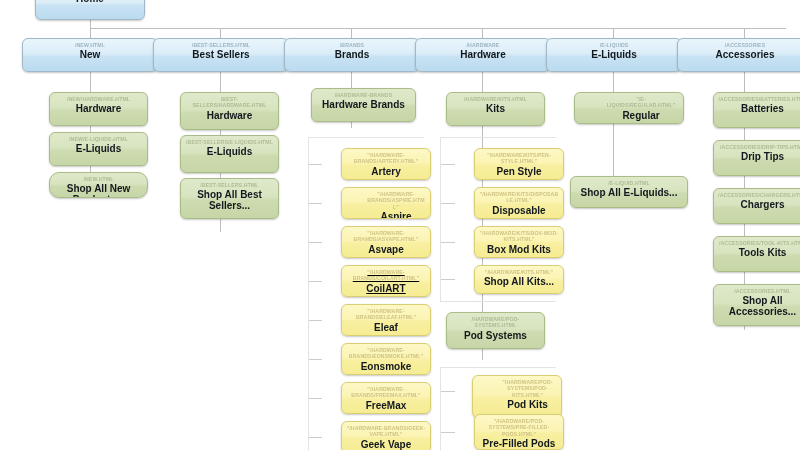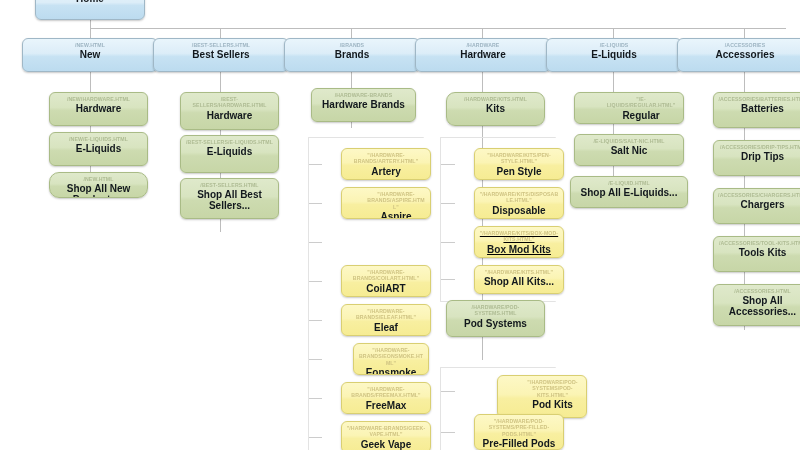--- a/index.html
+++ b/index.html
@@ -185,85 +185,85 @@
   </div>
 
   <div class="node yellow" style="left:322px;top:148px;width:90px;height:32px;">
     <span class="url">"/HARDWARE-BRANDS/ARTERY.HTML"</span>
     <span class="label">Artery</span>
   </div>
   <div class="node yellow" style="left:322px;top:187px;width:90px;height:32px;padding-left:24px;">
     <span class="url">"/HARDWARE-BRANDS/ASPIRE.HTML"</span>
     <span class="label">Aspire</span>
   </div>
-  <div class="node yellow" style="left:322px;top:265px;width:90px;height:32px;">
+  <div class="node yellow" style="left:322px;top:226px;width:90px;height:32px;">
+    <span class="url">"/HARDWARE-BRANDS/ASVAPE.HTML"</span>
+    <span class="label">Asvape</span>
+  </div>
+  <div class="node yellow" style="left:322px;top:265px;width:90px;height:32px;text-decoration:underline;">
     <span class="url">"/HARDWARE-BRANDS/COILART.HTML"</span>
     <span class="label">CoilART</span>
   </div>
   <div class="node yellow" style="left:322px;top:304px;width:90px;height:32px;">
     <span class="url">"/HARDWARE-BRANDS/ELEAF.HTML"</span>
     <span class="label">Eleaf</span>
   </div>
-  <div class="node yellow" style="left:334px;top:343px;width:76px;height:32px;">
+  <div class="node yellow" style="left:322px;top:343px;width:90px;height:32px;">
     <span class="url">"/HARDWARE-BRANDS/EONSMOKE.HTML"</span>
     <span class="label">Eonsmoke</span>
   </div>
   <div class="node yellow" style="left:322px;top:382px;width:90px;height:32px;">
     <span class="url">"/HARDWARE-BRANDS/FREEMAX.HTML"</span>
     <span class="label">FreeMax</span>
   </div>
   <div class="node yellow" style="left:322px;top:421px;width:90px;height:32px;">
     <span class="url">"/HARDWARE-BRANDS/GEEK-VAPE.HTML"</span>
     <span class="label">Geek Vape</span>
   </div>
 
-  <div class="node green" style="left:446px;top:92px;width:99px;height:34px;border-radius:9px;">
+  <div class="node green" style="left:446px;top:92px;width:99px;height:34px;">
     <span class="url">/HARDWARE/KITS.HTML</span>
     <span class="label">Kits</span>
   </div>
 
   <div class="node yellow" style="left:455px;top:148px;width:90px;height:32px;">
     <span class="url">"/HARDWARE/KITS/PEN-STYLE.HTML"</span>
     <span class="label">Pen Style</span>
   </div>
   <div class="node yellow" style="left:455px;top:187px;width:90px;height:32px;">
     <span class="url">"/HARDWARE/KITS/DISPOSABLE.HTML"</span>
     <span class="label">Disposable</span>
   </div>
-  <div class="node yellow" style="left:455px;top:226px;width:90px;height:32px;text-decoration:underline;">
+  <div class="node yellow" style="left:455px;top:226px;width:90px;height:32px;">
     <span class="url">"/HARDWARE/KITS/BOX-MOD-KITS.HTML"</span>
     <span class="label">Box Mod Kits</span>
   </div>
   <div class="node yellow" style="left:455px;top:265px;width:90px;height:29px;">
     <span class="url">"/HARDWARE/KITS.HTML"</span>
     <span class="label">Shop All Kits...</span>
   </div>
 
-  <div class="node green" style="left:446px;top:300px;width:99px;height:37px;">
+  <div class="node green" style="left:446px;top:312px;width:99px;height:37px;">
     <span class="url">/HARDWARE/POD-SYSTEMS.HTML</span>
     <span class="label">Pod Systems</span>
   </div>
 
-  <div class="node yellow" style="left:478px;top:375px;width:90px;height:43px;padding-left:25px;">
+  <div class="node yellow" style="left:453px;top:375px;width:90px;height:43px;padding-left:25px;">
     <span class="url">"/HARDWARE/POD-SYSTEMS/POD-KITS.HTML"</span>
     <span class="label">Pod Kits</span>
   </div>
   <div class="node yellow" style="left:455px;top:414px;width:90px;height:36px;">
     <span class="url">"/HARDWARE/POD-SYSTEMS/PRE-FILLED-PODS.HTML"</span>
     <span class="label">Pre-Filled Pods</span>
   </div>
 
   <div class="node green" style="left:574px;top:92px;width:110px;height:32px;padding-left:28px;">
     <span class="url">"/E-LIQUIDS/REGULAR.HTML"</span>
     <span class="label">Regular</span>
   </div>
-  <div class="node green" style="left:574px;top:134px;width:110px;height:32px;">
-    <span class="url">/E-LIQUIDS/SALT-NIC.HTML</span>
-    <span class="label">Salt Nic</span>
-  </div>
   <div class="node green" style="left:570px;top:176px;width:118px;height:32px;">
     <span class="url">/E-LIQUID.HTML</span>
     <span class="label">Shop All E-Liquids...</span>
   </div>
 
   <div class="node green" style="left:713px;top:92px;width:99px;height:36px;">
     <span class="url">/ACCESSORIES/BATTERIES.HTML</span>
     <span class="label">Batteries</span>
   </div>
   <div class="node green" style="left:713px;top:140px;width:99px;height:36px;">

